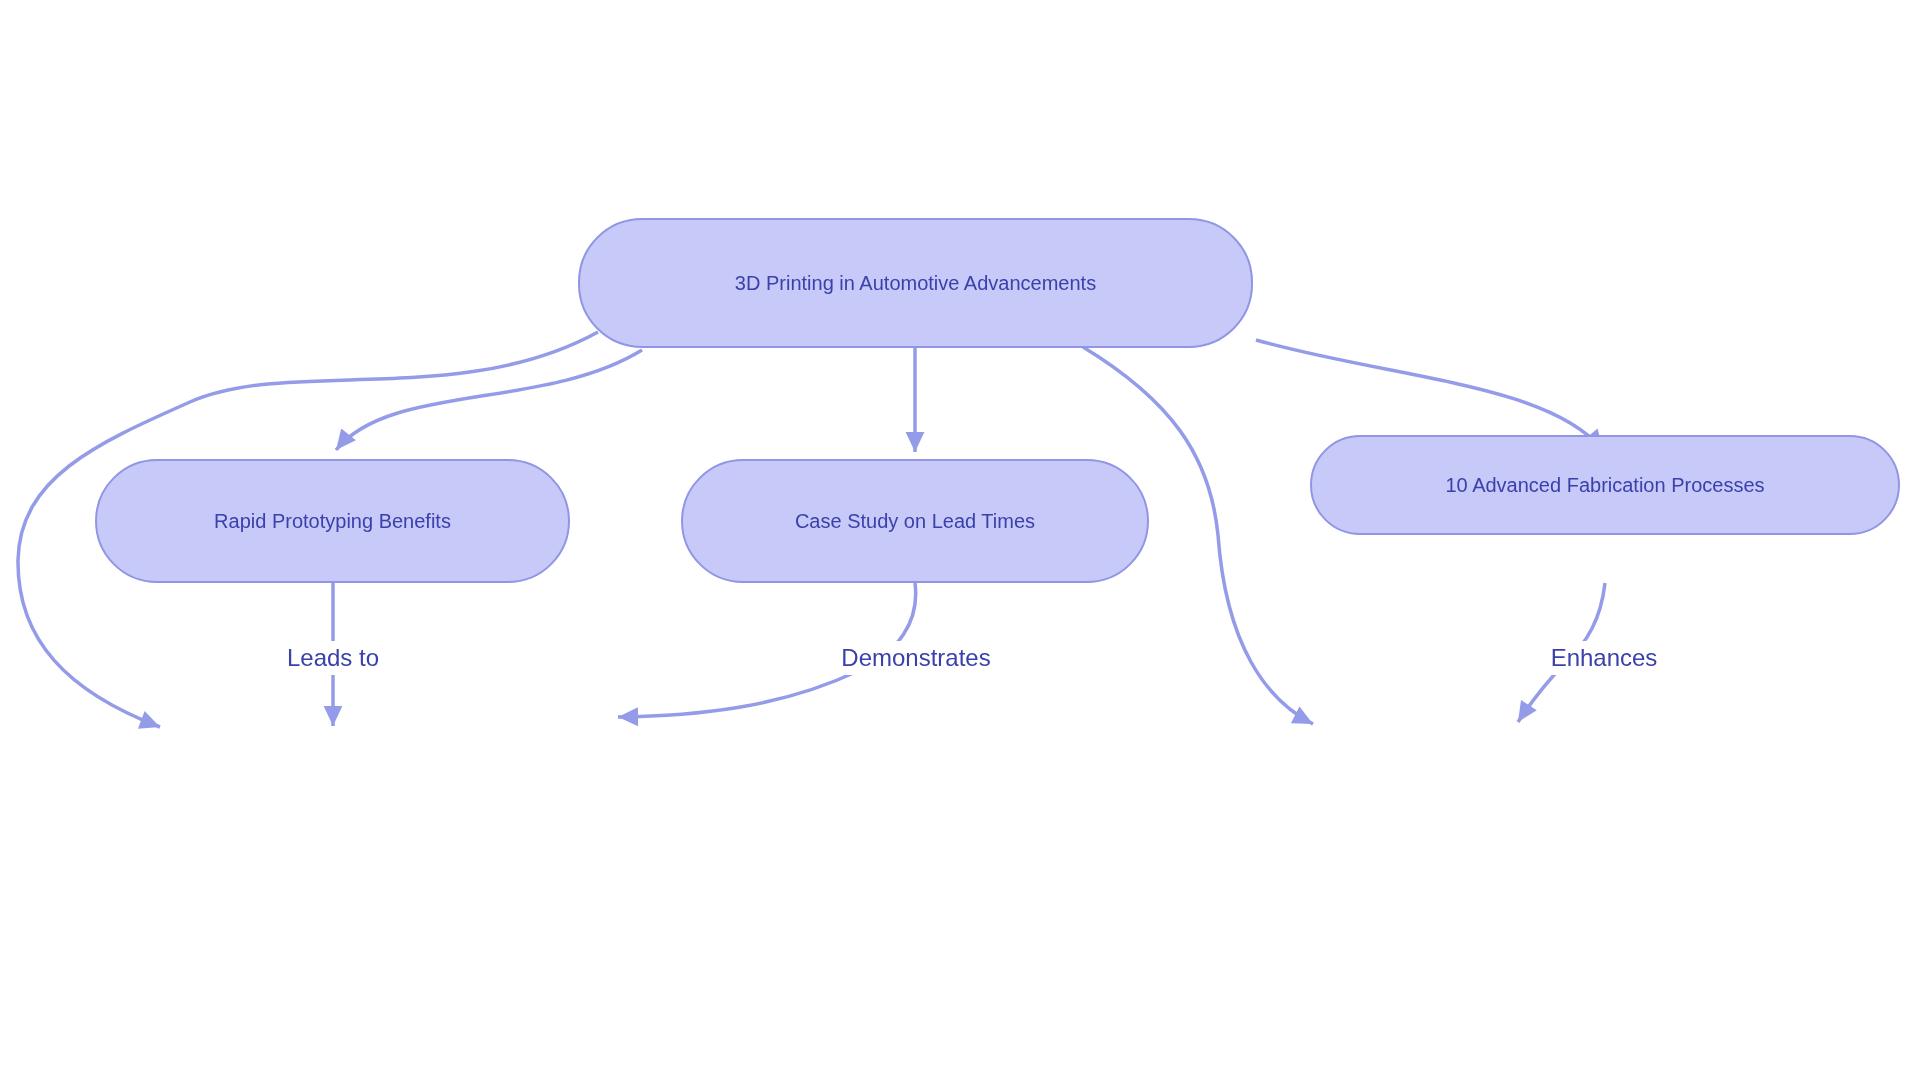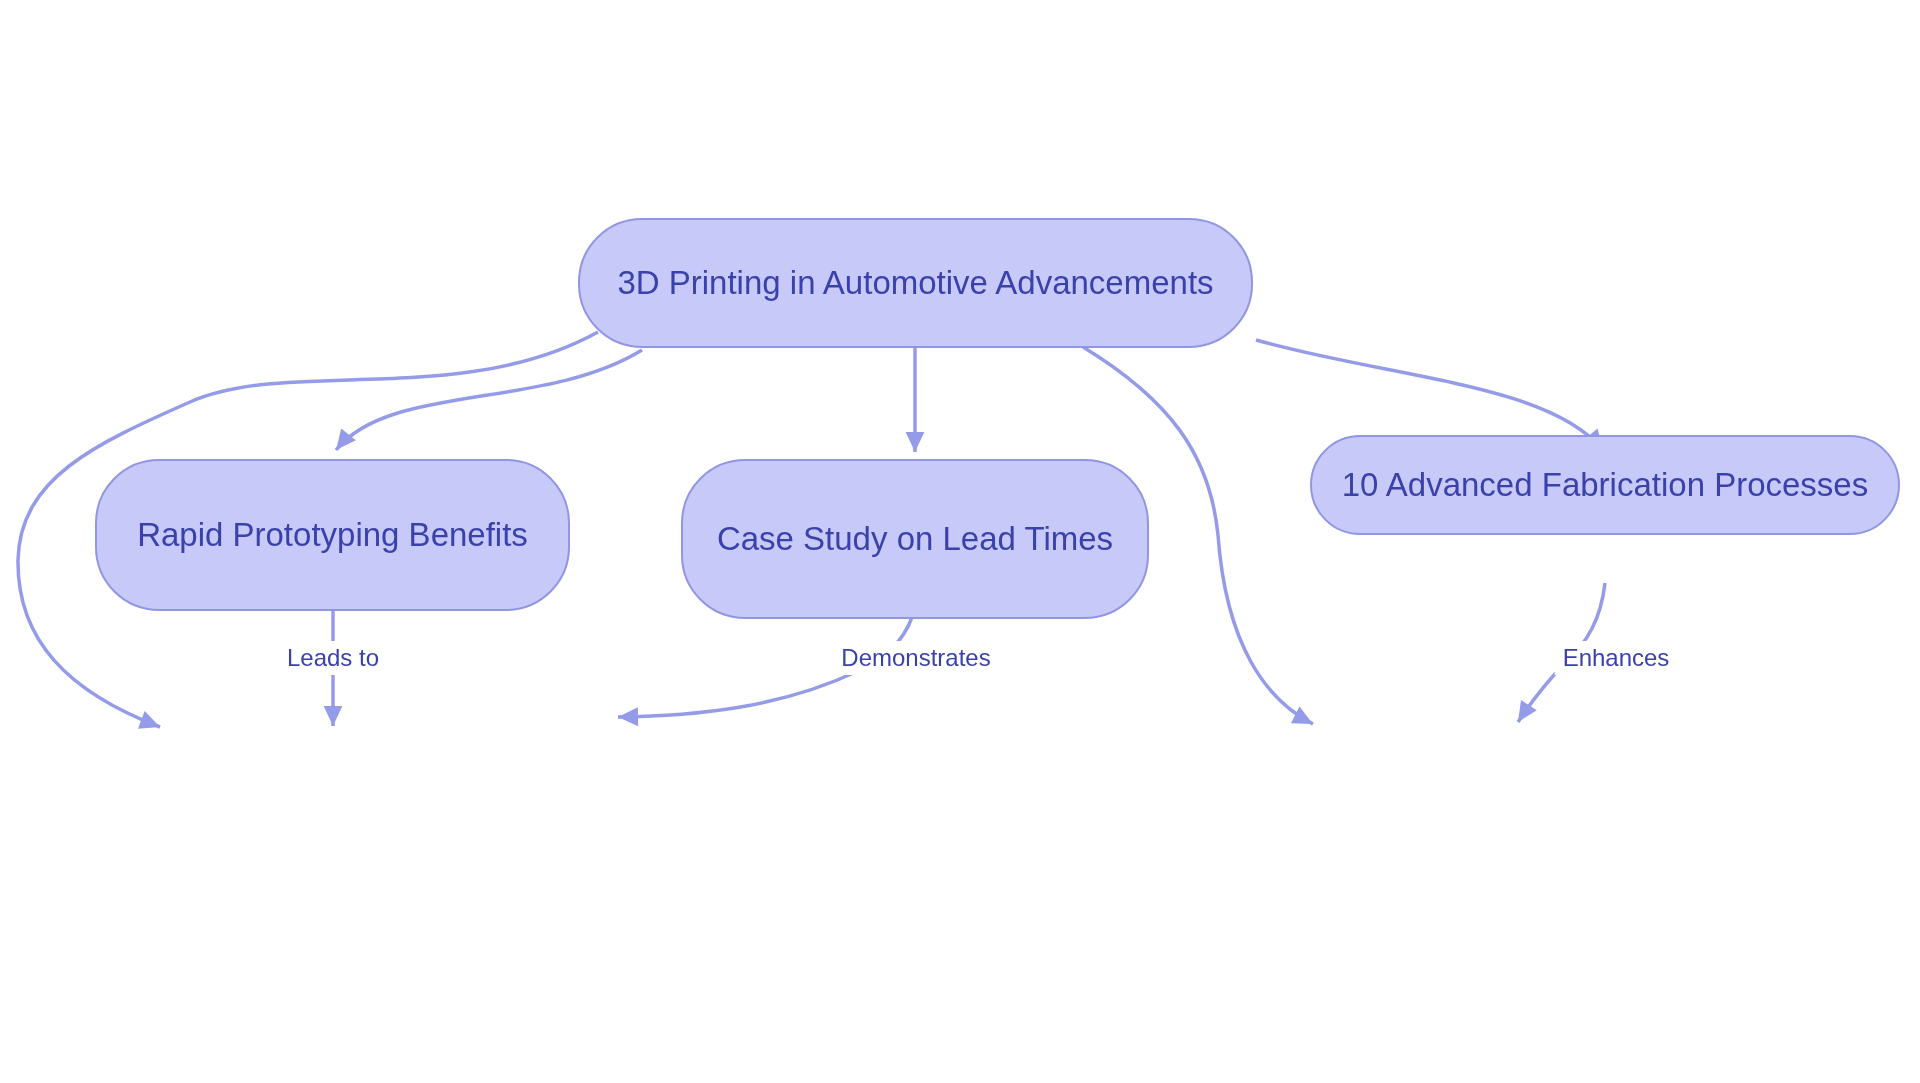--- a/index.html
+++ b/index.html
@@ -27,21 +27,21 @@
   }
   .node {
     position: absolute;
     display: flex;
     align-items: center;
     justify-content: center;
     background: var(--node-fill, #c7c9f8);
     border: 2px solid var(--node-border, #9196e4);
     border-radius: 64px;
     color: var(--text-color, #3a41ab);
-    font-size: 33px;
+    font-size: 20px;
     text-align: center;
     box-sizing: border-box;
     white-space: nowrap;
   }
   .edge-label {
     position: absolute;
     transform: translate(-50%, -50%);
     background: var(--background, #ffffff);
     color: var(--text-color, #3a41ab);
     font-size: 24px;
@@ -66,31 +66,31 @@
     <path class="edge" d="M 915 348 L 915 452" marker-end="url(#arrowhead)"></path>
     <path class="edge" d="M 1256 340 C 1390 378 1548 383 1603 450" marker-end="url(#arrowhead)"></path>
     <path class="edge" d="M 1083 347 C 1170 400 1210 455 1218 535 C 1226 645 1266 700 1313 724" marker-end="url(#arrowhead)"></path>
     <path class="edge" d="M 333 583 L 333 726" marker-end="url(#arrowhead)"></path>
     <path class="edge" d="M 915 583 C 920 622 898 652 858 671 C 780 708 695 716 618 717" marker-end="url(#arrowhead)"></path>
     <path class="edge" d="M 1605 583 C 1601 618 1588 642 1565 663 C 1546 683 1531 702 1518 722" marker-end="url(#arrowhead)"></path>
   </svg>
 
   <div class="edge-label" style="left:333px; top:658px;">Leads to</div>
   <div class="edge-label" style="left:916px; top:658px;">Demonstrates</div>
-  <div class="edge-label" style="left:1604px; top:658px;margin-left:12px;">Enhances</div>
+  <div class="edge-label" style="left:1604px; top:658px;">Enhances</div>
 
   <div class="node" style="left:578px; top:218px; width:675px; height:130px;">
     <span>3D Printing in Automotive Advancements</span>
   </div>
 
-  <div class="node" style="left:95px; top:459px; width:475px; height:152px;">
+  <div class="node" style="left:95px; top:459px; width:475px; height:124px;">
     <span>Rapid Prototyping Benefits</span>
   </div>
 
-  <div class="node" style="left:681px; top:459px; width:468px; height:160px;">
+  <div class="node" style="left:681px; top:459px; width:468px; height:124px;">
     <span>Case Study on Lead Times</span>
   </div>
 
   <div class="node" style="left:1310px; top:435px; width:590px; height:100px;">
     <span>10 Advanced Fabrication Processes</span>
   </div>
 
 
 
 </div>

